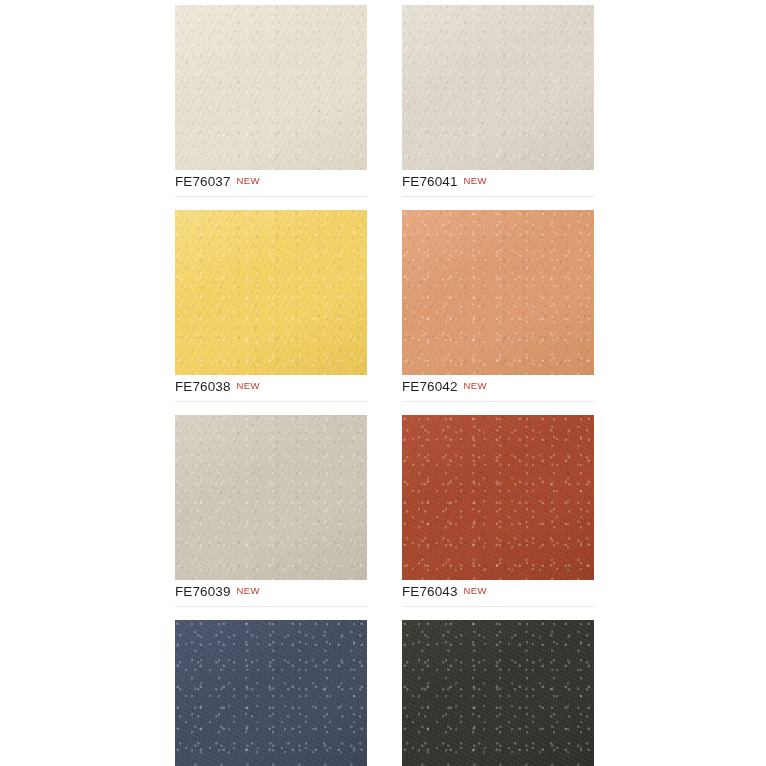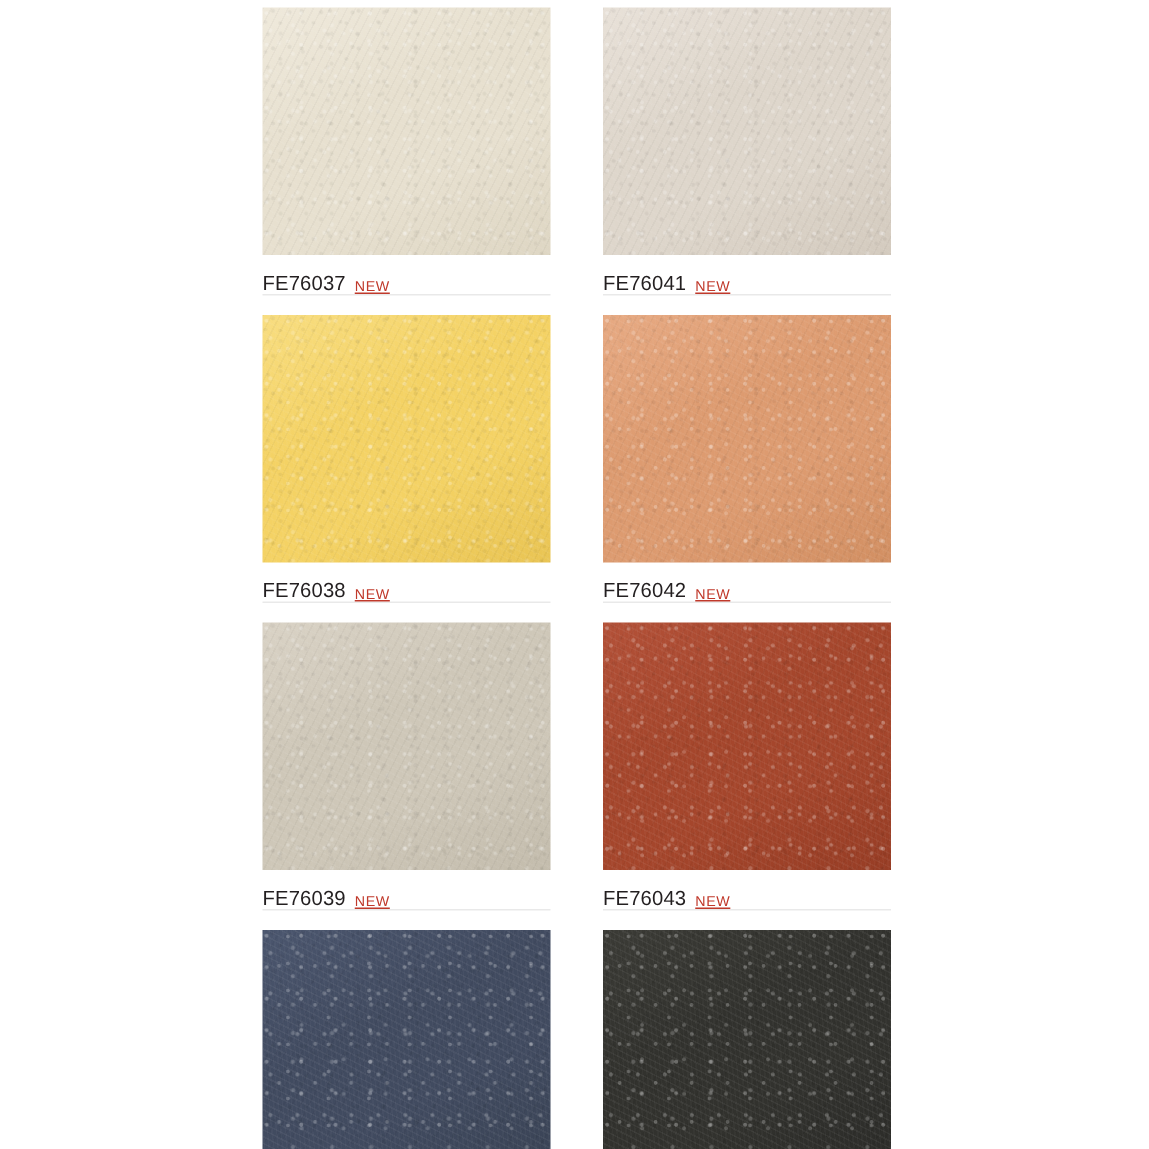--- a/index.html
+++ b/index.html
@@ -69,36 +69,35 @@
     background-image:
       repeating-linear-gradient(27deg, rgba(255,255,255,0.055) 0 1px, transparent 1px 4px),
       repeating-linear-gradient(-63deg, rgba(0,0,0,0.035) 0 1px, transparent 1px 5px),
       repeating-linear-gradient(84deg, rgba(255,255,255,0.035) 0 1px, transparent 1px 3px);
     opacity: 0.8;
   }
 
   .swatch-label {
     height: 22px;
     display: flex;
-    align-items: flex-end;
+    align-items: flex-start;
     padding-top: 4px;
   }
   .swatch-code {
     font-size: 13.5px;
     color: #231f20;
     letter-spacing: 0.1px;
   }
   .swatch-badge {
     font-size: 9.5px;
     color: #c0392b;
     margin-left: 6px;
     letter-spacing: 0.4px;
     position: relative;
     top: 0.5px;
-    text-decoration: underline;
   }
   .swatch-rule {
     height: 1px;
     background: #e9e9e9;
     width: 192px;
   }
 </style>
 </head>
 <body>
 

